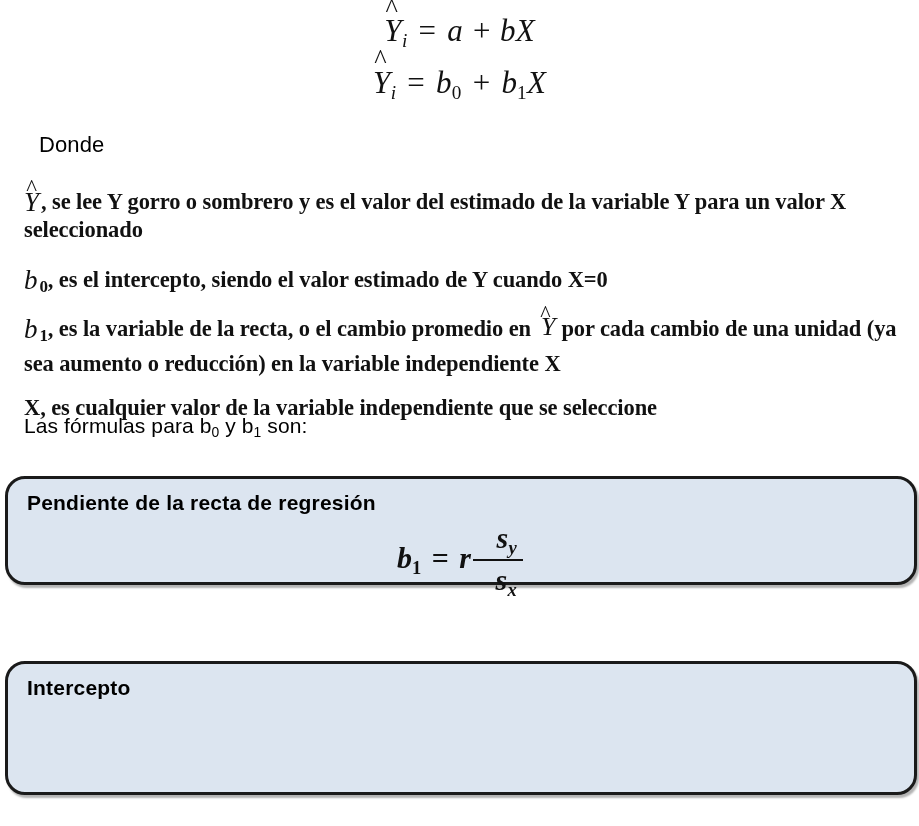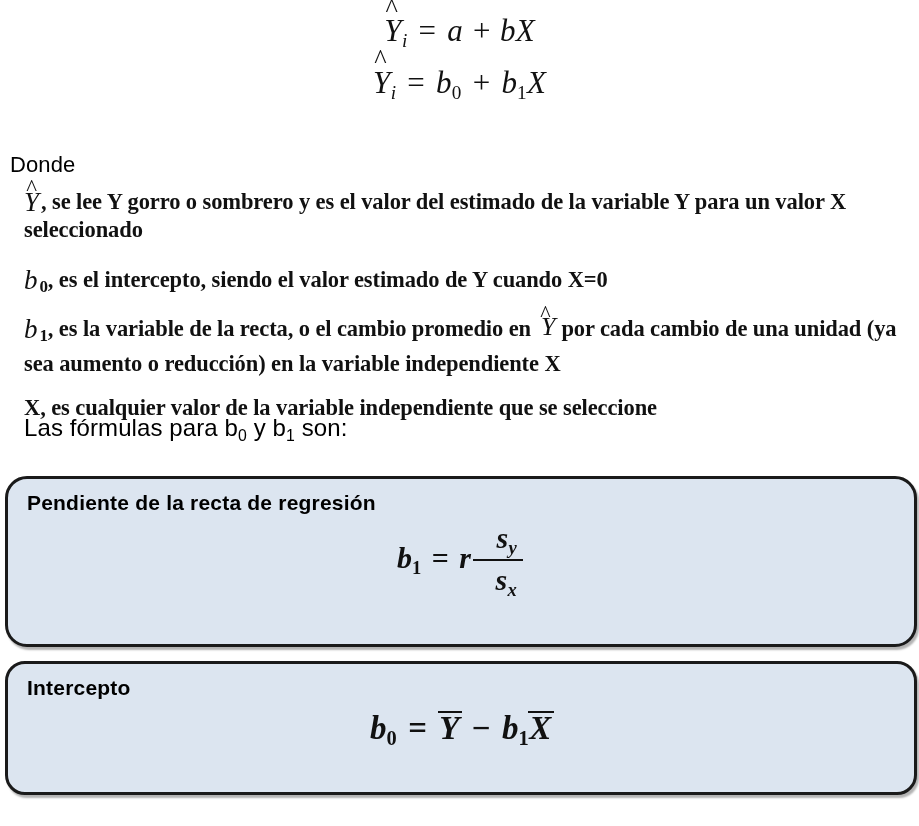--- a/index.html
+++ b/index.html
@@ -94,26 +94,25 @@
   #eq-block .display-eq {
     font-size: 31px;
     line-height: 1.48;
     letter-spacing: .2px;
   }
   #eq-block .display-eq + .display-eq { margin-top: 4px; }
 
   
   #donde {
     position: absolute;
-    left: 10px;
+    left: 39px;
     top: 132px;
     font-size: 22px;
     font-family: "Liberation Sans", sans-serif;
     letter-spacing: .1px;
-    margin-top: 20px;
   }
 
   
   .body-serif {
     position: absolute;
     font-family: "Liberation Serif", serif;
     font-weight: bold;
     font-size: 22.5px;
     line-height: 28px;
     color: #111111;
@@ -140,43 +139,42 @@
   #p-b0    { left: 24px; top: 264px; width: 880px; }
   #p-b1    { left: 24px; top: 313px; width: 884px; }
   #p-x     { left: 24px; top: 394px; width: 880px; }
 
   
   #p-formulas {
     position: absolute;
     left: 24px;
     top: 414px;
     font-family: "Liberation Sans", sans-serif;
-    font-size: 24px;
+    font-size: 21px;
     letter-spacing: .1px;
   }
   #p-formulas .sb {
     font-size: .66em;
     vertical-align: -0.30em;
   }
 
   
   .formula-box {
     position: absolute;
     background: #dce5f0;
     border: 3px solid #1a1a1a;
     border-radius: 20px;
     box-shadow: 2px 3px 2px rgba(0,0,0,.30);
     box-sizing: border-box;
   }
   #box-slope {
     left: 5px;
     top: 476px;
     width: 912px;
-    height: 171px;
-    border-radius: 22px;
+    height: 109px;
   }
   #box-intercept {
     left: 5px;
     top: 661px;
     width: 912px;
     height: 134px;
   }
   .box-title {
     position: absolute;
     left: 19px;
@@ -254,20 +252,13 @@
     <span>r</span><span class="frac">
       <span class="num"><span>s</span><span class="sub">y</span></span>
       <span class="rule"></span>
       <span class="den"><span>s</span><span class="sub">x</span></span>
     </span>
   </div>
 </div>
 
 <div class="formula-box" id="box-intercept">
   <div class="box-title">Intercepto</div>
-  <div class="box-formula math">
-    <span>b</span><span class="sub-up">0</span>
-    <span class="op">=</span>
-    <span class="bar"><span class="bar-mark"></span><span>Y</span></span>
-    <span class="op">−</span>
-    <span>b</span><span class="sub-up">1</span><span class="bar"><span class="bar-mark"></span><span>X</span></span>
-  </div>
 </div>
 
 </body></html>

